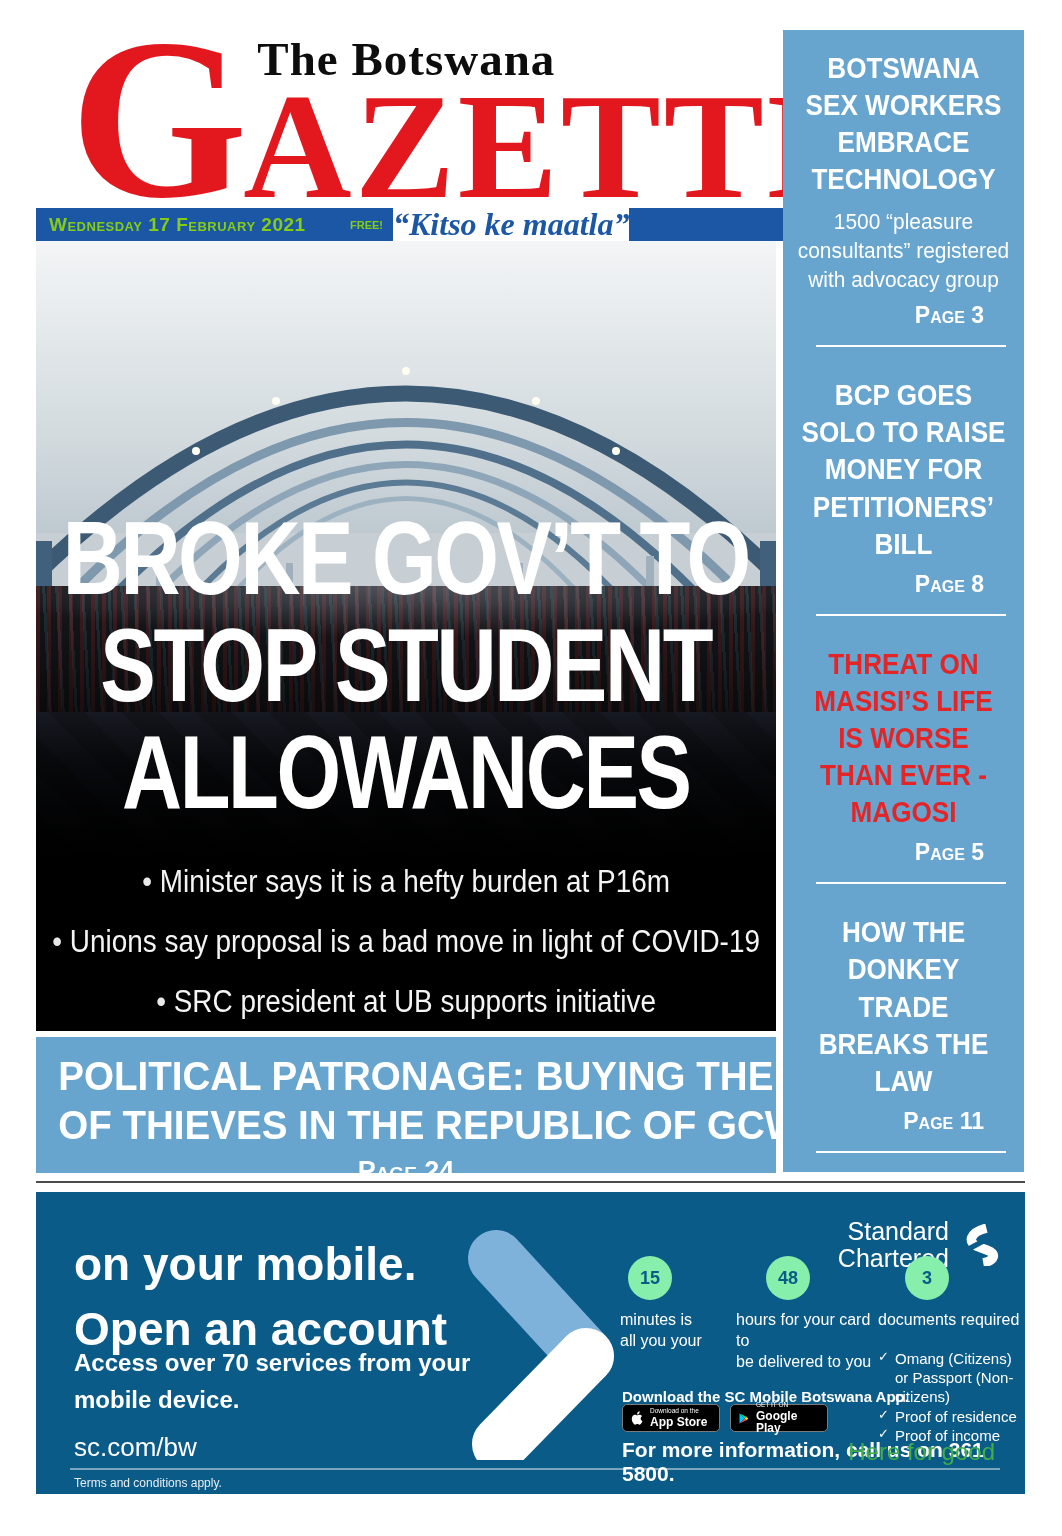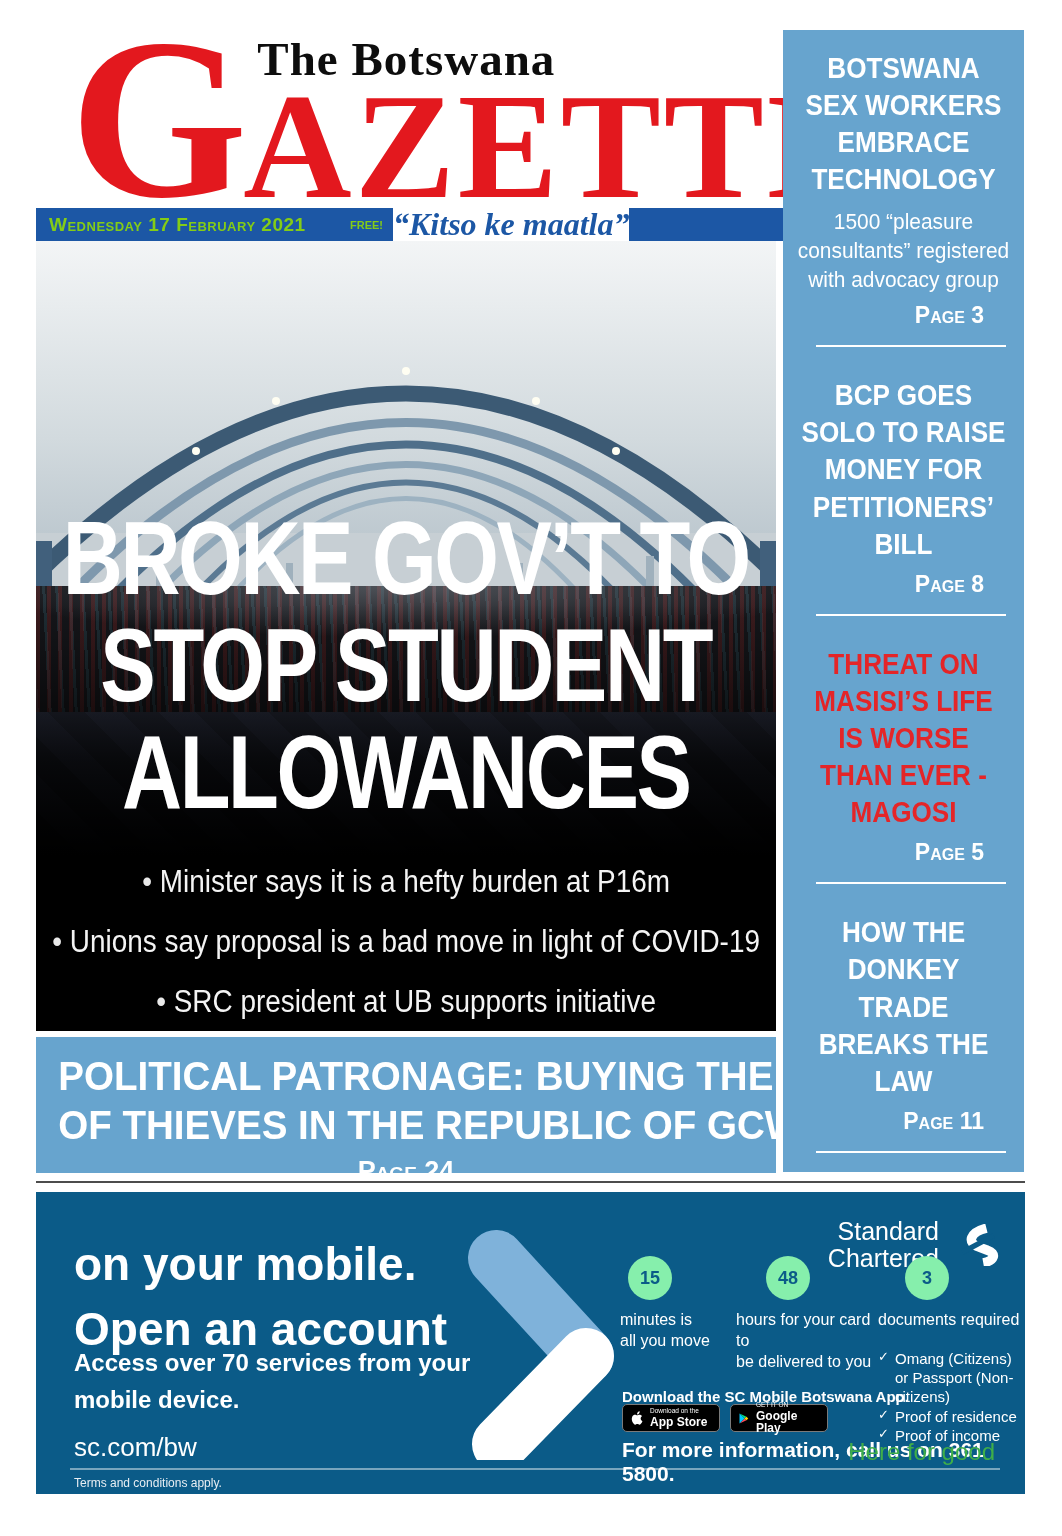--- a/index.html
+++ b/index.html
@@ -72,21 +72,21 @@
   .section-divider{position:absolute;left:36px;top:1181px;width:989px;height:2px;background:#4c4c4c;}
 
   
   .ad{position:absolute;left:36px;top:1192px;width:989px;height:302px;background:var(--adblue);color:#fff;}
   .ad-headline{position:absolute;left:38px;top:40px;font-weight:700;font-size:46px;line-height:1.42;}
   .ad-sub{position:absolute;left:38px;top:152px;font-weight:700;font-size:24px;line-height:1.55;}
   .ad-url{position:absolute;left:38px;top:240px;font-size:26px;}
   .ad-rule{position:absolute;left:34px;top:276px;width:930px;height:2px;background:rgba(255,255,255,.45);}
   .ad-terms{position:absolute;left:38px;top:284px;font-size:12px;color:#e8eef3;}
   .ad-chevron{position:absolute;left:408px;top:32px;}
-  .ad-brand{position:absolute;right:26px;top:26px;display:flex;align-items:center;gap:18px;}
+  .ad-brand{position:absolute;right:26px;top:26px;display:flex;align-items:center;gap:8px;}
   .brand-text{text-align:right;font-size:25px;line-height:1.06;}
   .stat{position:absolute;top:64px;}
   .stat-1{left:584px;width:120px;}
   .stat-2{left:700px;width:142px;}
   .stat-3{left:842px;width:150px;}
   .stat-circle{width:44px;height:44px;border-radius:50%;background:#86efac;color:var(--adblue);font-weight:700;font-size:18px;display:flex;align-items:center;justify-content:center;}
   .stat-1 .stat-circle{margin-left:8px;}
   .stat-2 .stat-circle{margin-left:30px;}
   .stat-3 .stat-circle{margin-left:27px;}
   .stat-label{margin-top:9px;font-size:16px;line-height:1.32;}
@@ -231,21 +231,21 @@
       <svg width="42" height="42" viewBox="0 0 40 40" xmlns="http://www.w3.org/2000/svg">
         <path d="M28 4 C12 8 9 18 21 22 L29 25 C38 28 36 35 25 37" stroke="#ffffff" stroke-width="9" fill="none"></path>
         <path d="M5 27 L35 11" stroke="#0b5b88" stroke-width="5"></path>
       </svg>
     </div>
 
     <div class="stat stat-1">
       <div class="stat-circle">15</div>
       <div class="stat-label">
         <div>minutes is</div>
-        <div>all you move</div>
+        <div>all you your</div>
       </div>
     </div>
     <div class="stat stat-2">
       <div class="stat-circle">48</div>
       <div class="stat-label">
         <div>hours for your card to</div>
         <div>be delivered to you</div>
       </div>
     </div>
     <div class="stat stat-3">

